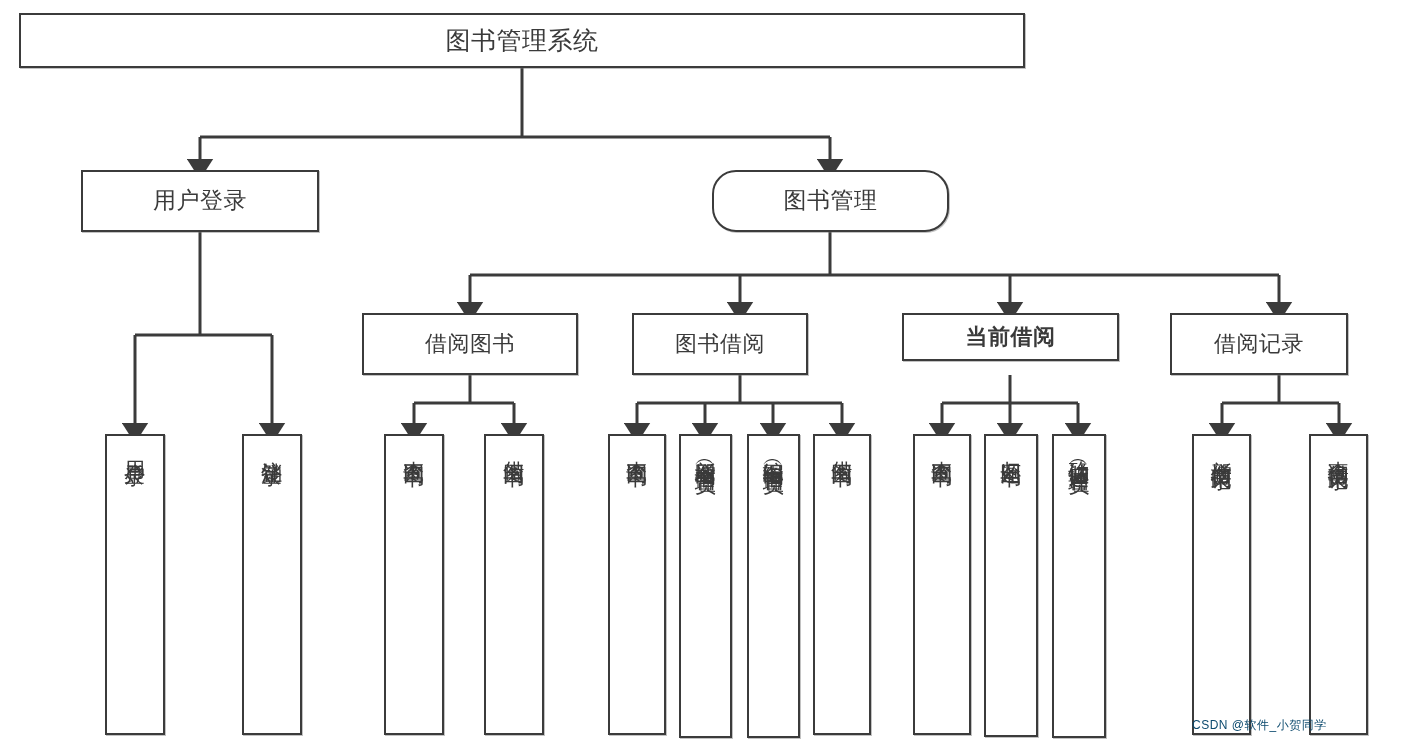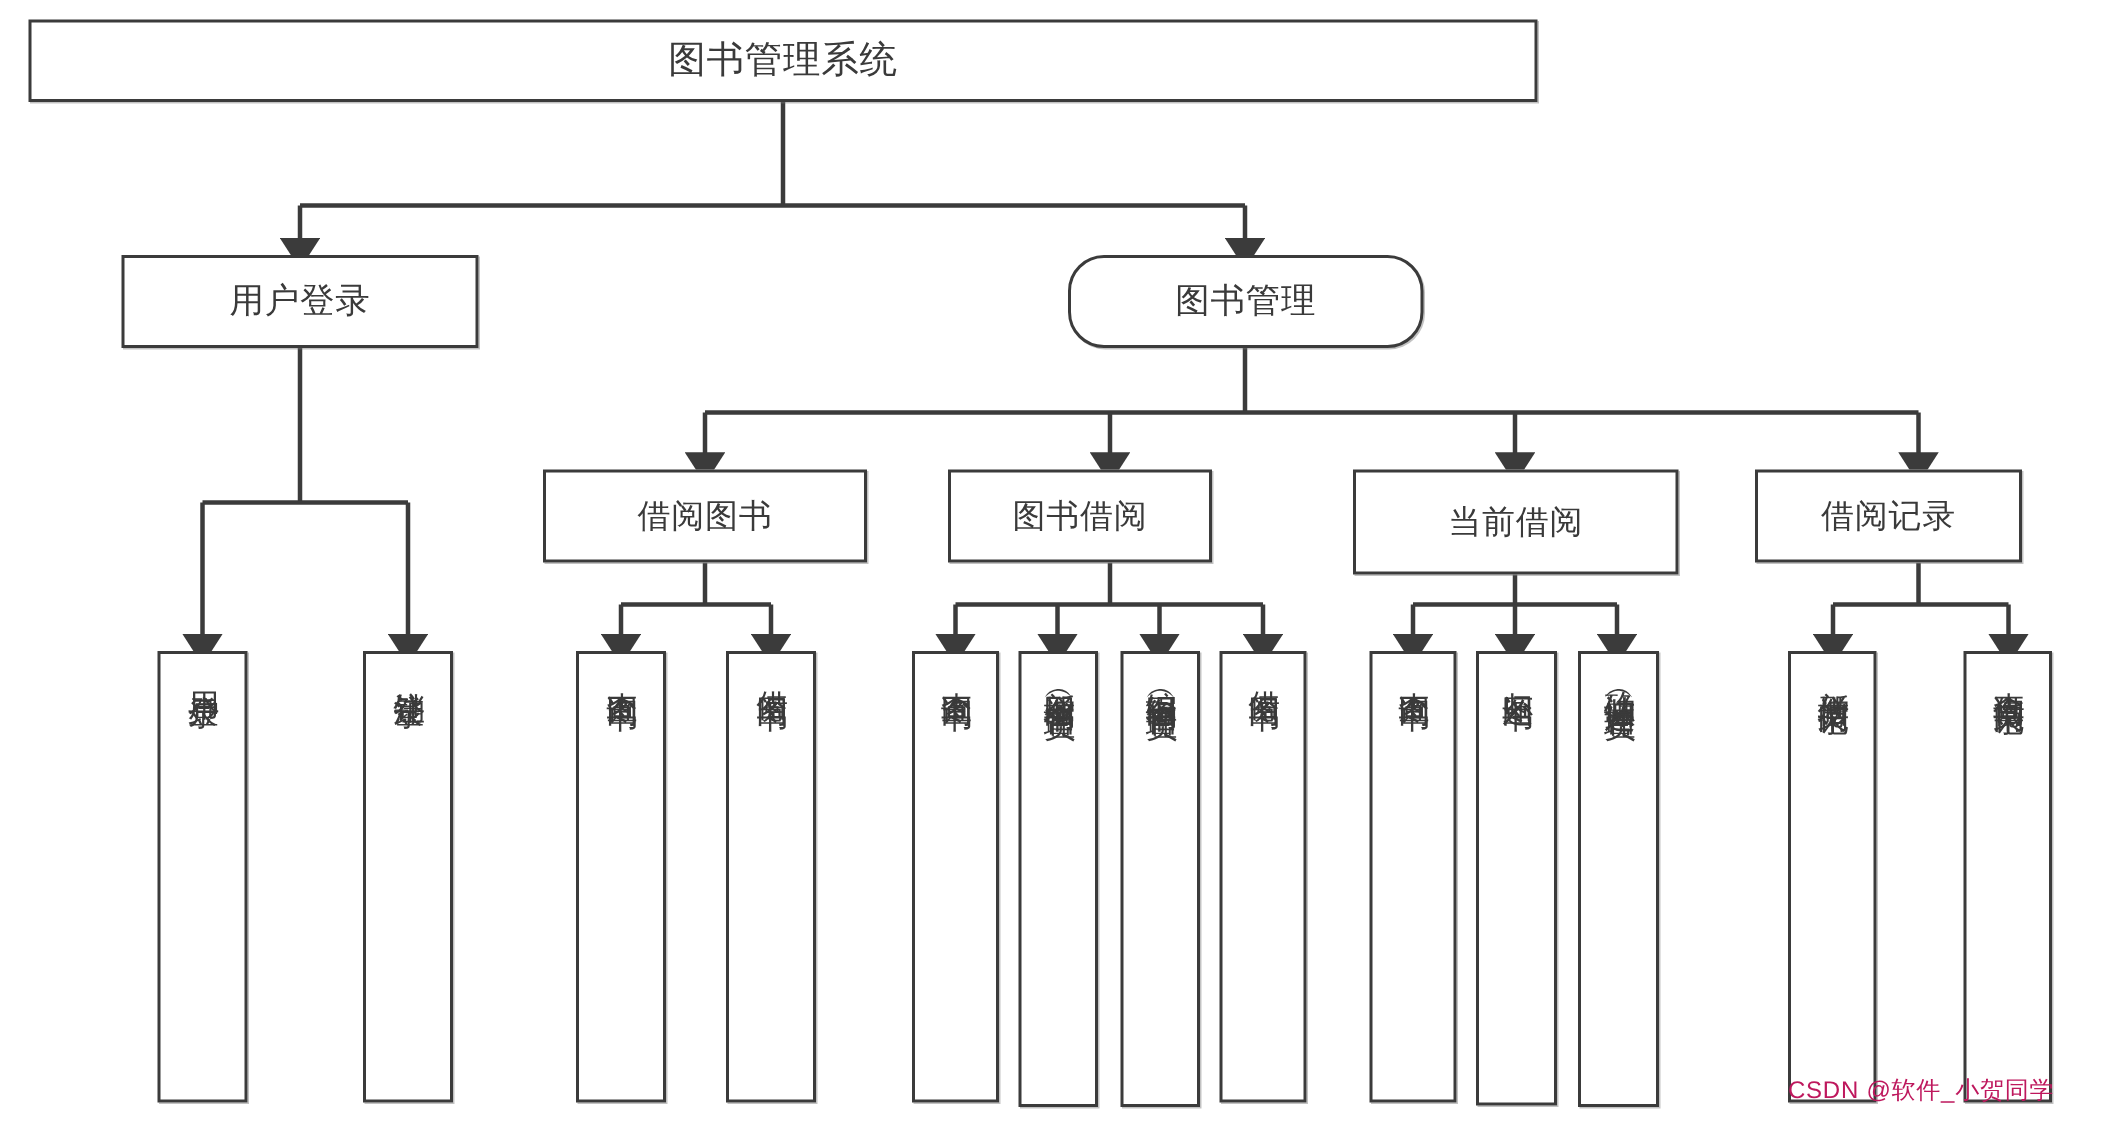--- a/index.html
+++ b/index.html
@@ -61,22 +61,22 @@
   .node.vertical .node-label {
     writing-mode: vertical-rl;
     text-orientation: upright;
     font-size: 21px;
     line-height: 1.12;
     letter-spacing: 2px;
     white-space: nowrap;
   }
   .watermark {
     position: absolute;
-    font-size: 16px;
-    color: #be185d;
+    font-size: 12px;
+    color: #0c4a6e;
     white-space: nowrap;
     letter-spacing: 0.5px;
   }
 </style>
 </head>
 <body>
 
 <div id="diagram-canvas">
 
   <svg id="edge-layer" viewBox="0 0 1405 747" width="1405" height="747" xmlns="http://www.w3.org/2000/svg">
@@ -144,21 +144,21 @@
   </div>
 
   <div class="node horizontal lvl2" style="left:362px; top:313px; width:216px; height:62px;">
     <span class="node-label">借阅图书</span>
   </div>
 
   <div class="node horizontal lvl2" style="left:632px; top:313px; width:176px; height:62px;">
     <span class="node-label">图书借阅</span>
   </div>
 
-  <div class="node horizontal lvl2" style="left:902px; top:313px; width:217px; height:70px;">
+  <div class="node horizontal lvl2" style="left:902px; top:313px; width:217px; height:48px;font-weight:bold;">
     <span class="node-label">当前借阅</span>
   </div>
 
   <div class="node horizontal lvl2" style="left:1170px; top:313px; width:178px; height:62px;">
     <span class="node-label">借阅记录</span>
   </div>
 
   <div class="node vertical" style="left:105px; top:434px; width:60px; height:301px;">
     <span class="node-label">用户登录</span>
   </div>

